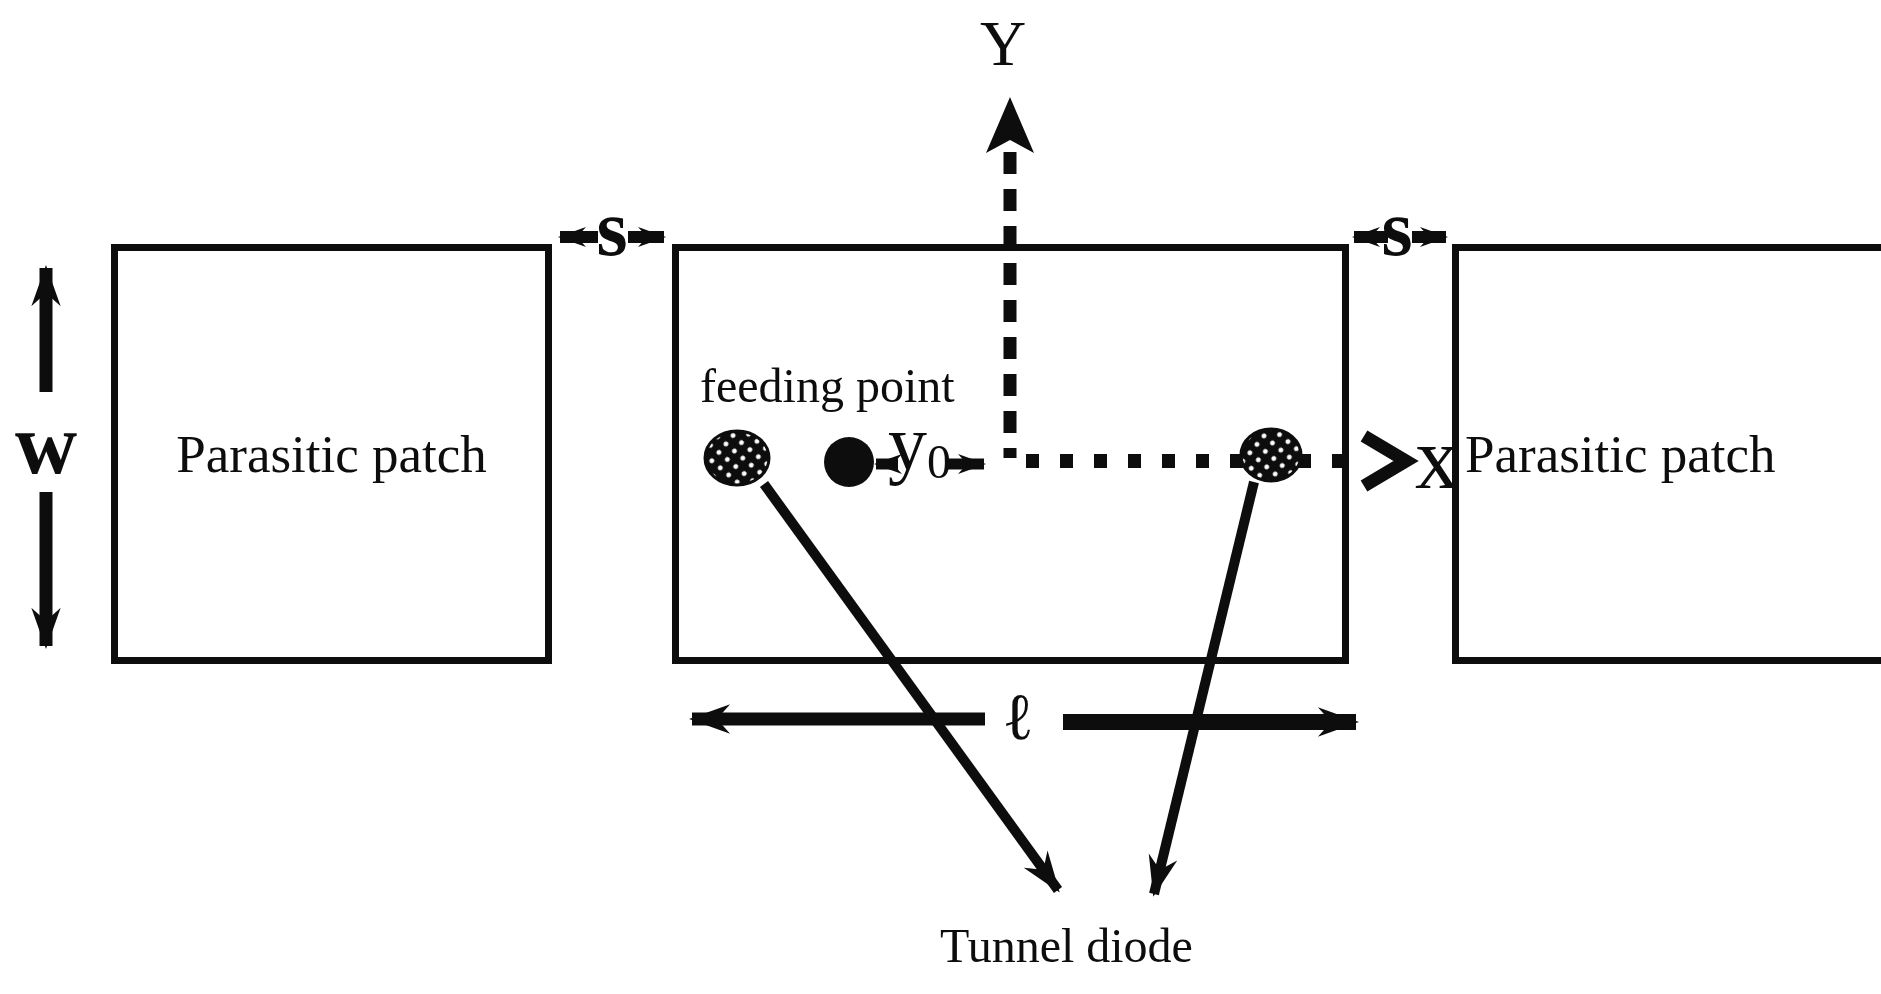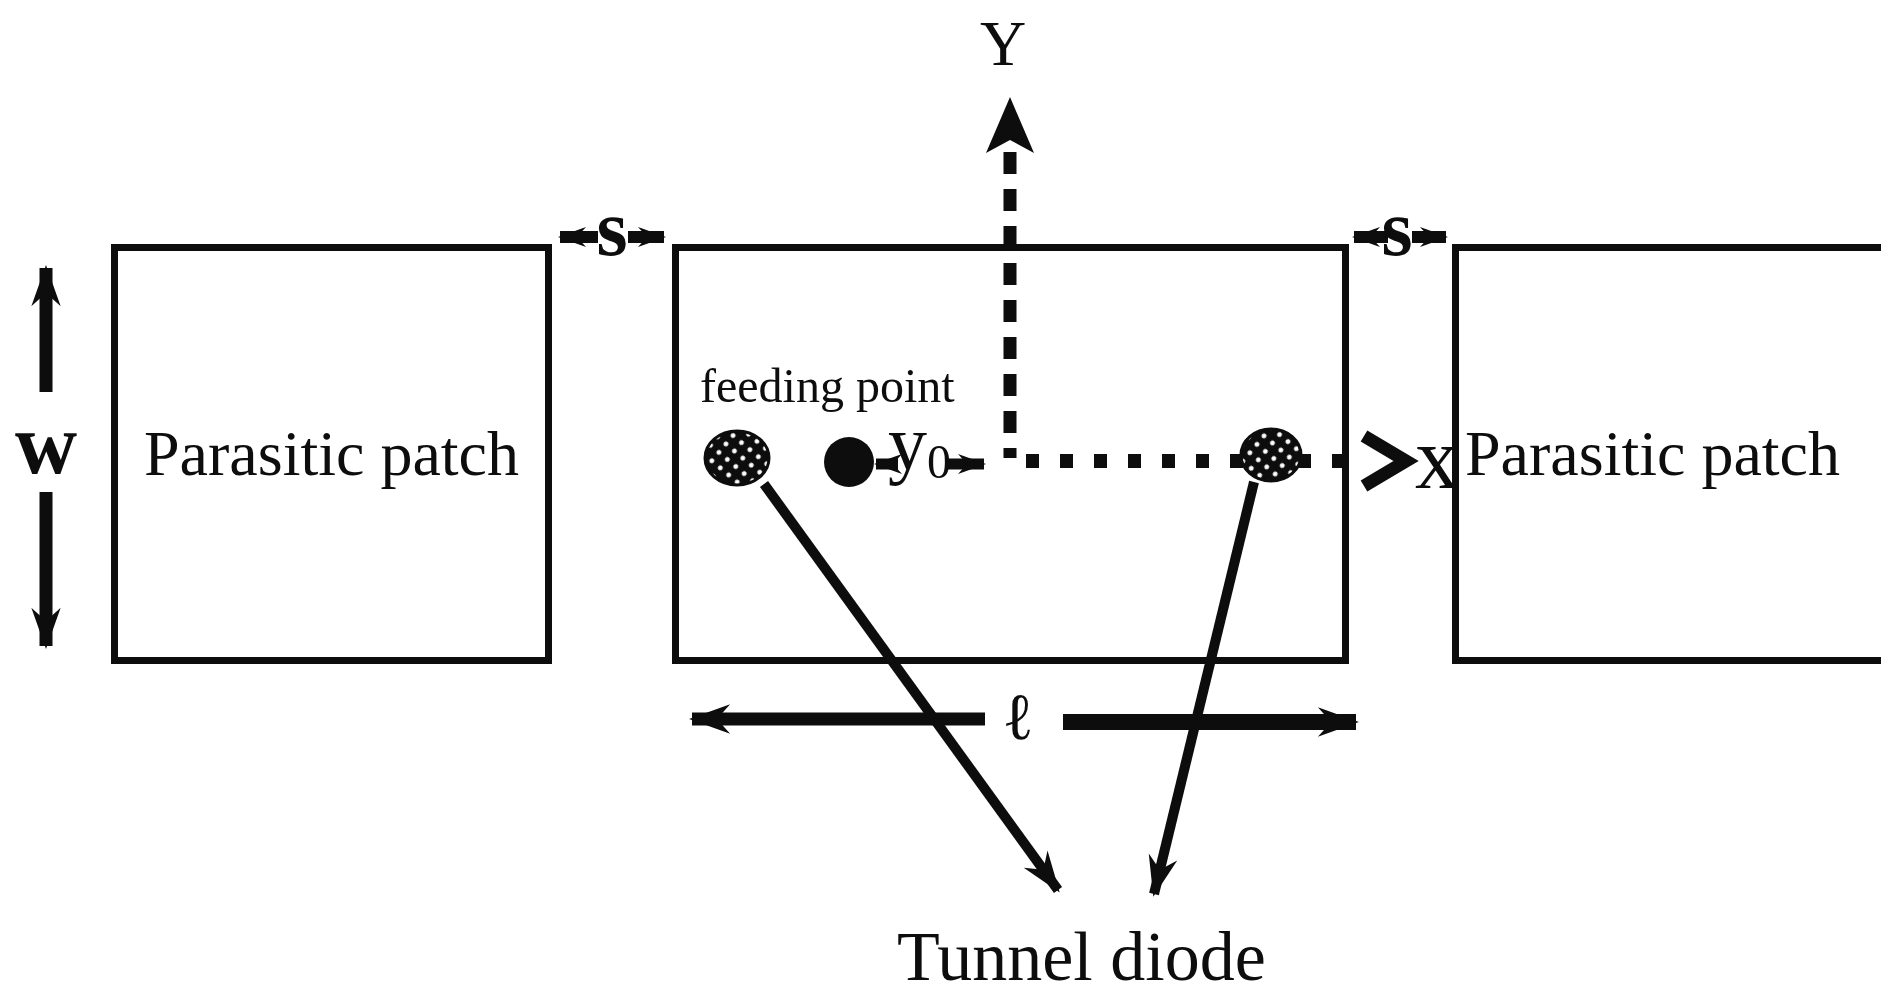--- a/index.html
+++ b/index.html
@@ -8,34 +8,34 @@
     background:#ffffff;color:#0d0d0d;
     font-family:"Liberation Serif","DejaVu Serif",serif;
   }
   .patch{
     position:absolute;box-sizing:border-box;border:7px solid #0d0d0d;
     background:#ffffff;display:flex;align-items:center;
   }
   #left-patch  {left:111px;top:244px;width:441px;height:420px;justify-content:center;}
   #center-patch{left:672px;top:244px;width:677px;height:420px;}
   #right-patch {left:1452px;top:244px;width:445px;height:420px;justify-content:flex-start;}
-  .patch-label{font-size:64px;line-height:1;white-space:nowrap;}
+  .patch-label{font-size:53px;line-height:1;white-space:nowrap;}
   #right-patch .patch-label{padding-left:6px;}
   .lbl{position:absolute;line-height:1;white-space:nowrap;}
   .ctr{transform:translate(-50%,-50%);}
   #lbl-feeding-point{left:700px;top:362px;font-size:48px;}
   #lbl-axis-y{left:1003px;top:44px;font-size:64px;}
   #lbl-axis-x{left:1437px;top:459px;font-size:88px;}
   #lbl-dim-w{left:46px;top:444px;font-size:86px;font-weight:700;}
   #lbl-dim-s-left{left:612px;top:228px;font-size:80px;font-weight:700;}
   #lbl-dim-s-right{left:1397px;top:228px;font-size:80px;font-weight:700;}
   #lbl-dim-l{left:1018px;top:717px;font-size:66px;}
   #lbl-y0{left:888px;top:404px;font-size:78px;font-family:Liberation Serif, serif;}
   #lbl-y0 .sub{font-size:48px;vertical-align:-0.18em;}
-  #lbl-tunnel-diode{left:897px;top:922px;font-size:70px;}
+  #lbl-tunnel-diode{left:940px;top:922px;font-size:48px;}
   svg.overlay{position:absolute;left:0;top:0;pointer-events:none;}
 </style>
 </head>
 <body>
 
 <div id="canvas">
 
   <div class="patch" id="left-patch">
     <span class="patch-label">Parasitic patch</span>
   </div>

